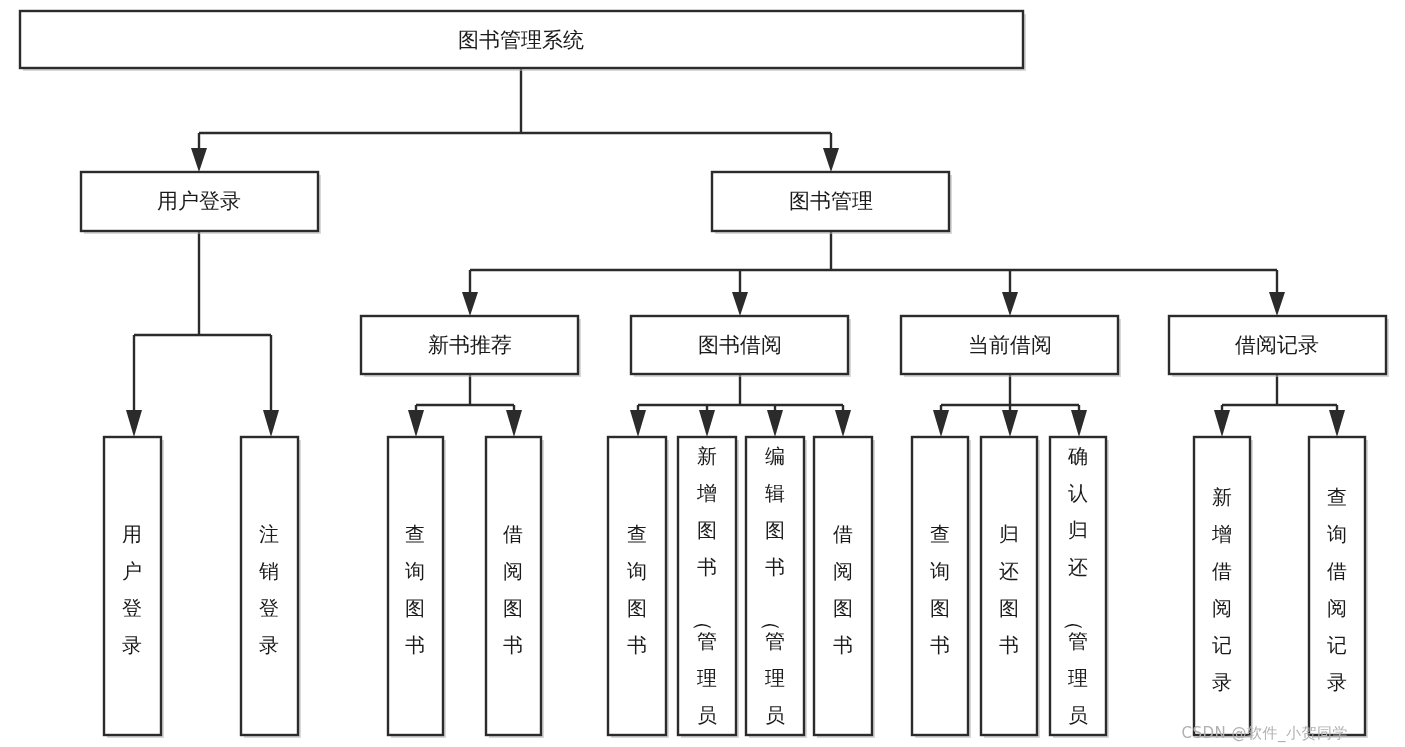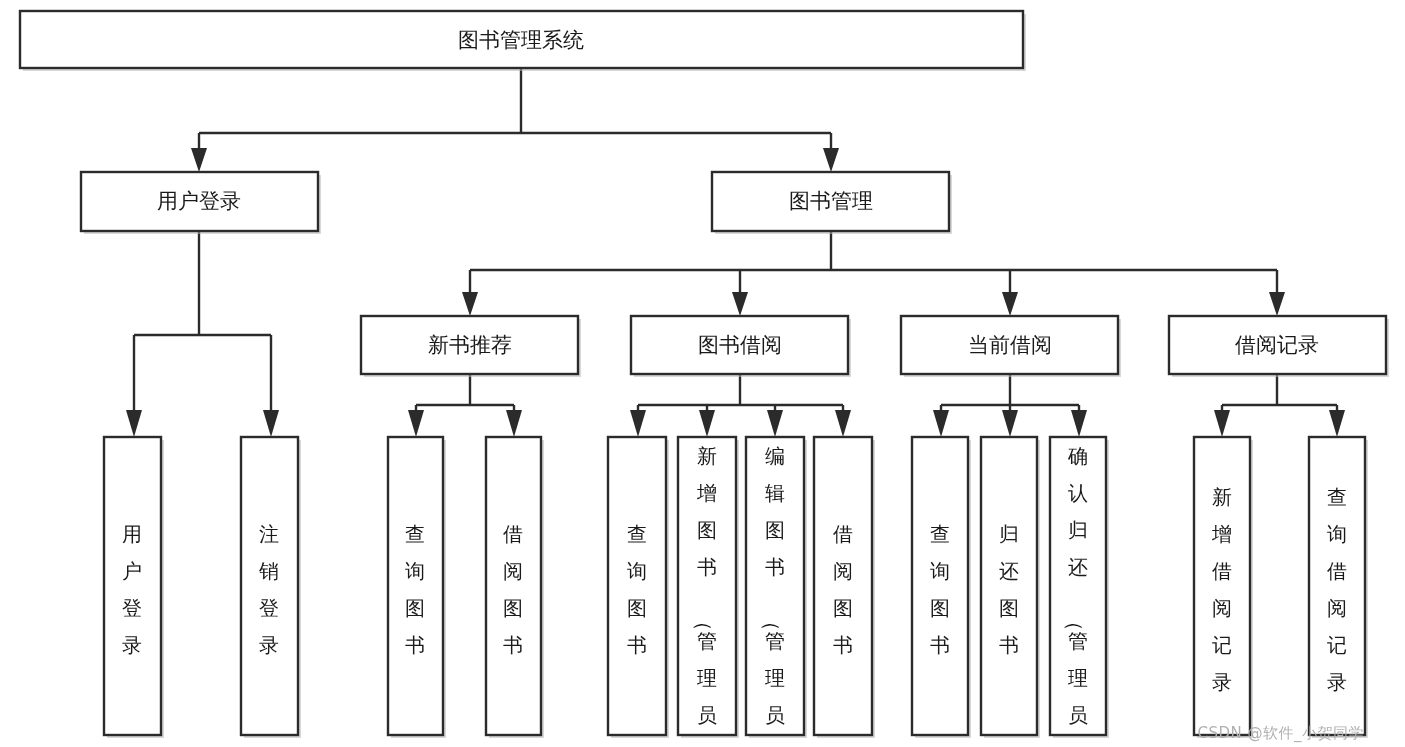--- a/index.html
+++ b/index.html
@@ -54,21 +54,21 @@
     dominant-baseline: middle;
   }
   .node-label-v {
     fill: #1a1a1a;
     font-family: "DejaVu Sans", "Liberation Sans", sans-serif;
     font-size: 20px;
     text-anchor: middle;
   }
   .watermark-text {
     position: absolute;
-    right: 8px;
+    right: 24px;
     bottom: 4px;
     font-family: "DejaVu Sans", "Liberation Sans", sans-serif;
     font-size: 15px;
     color: #b0b0b0;
     letter-spacing: 0.5px;
     white-space: nowrap;
     user-select: none;
   }
 </style>
 </head>

